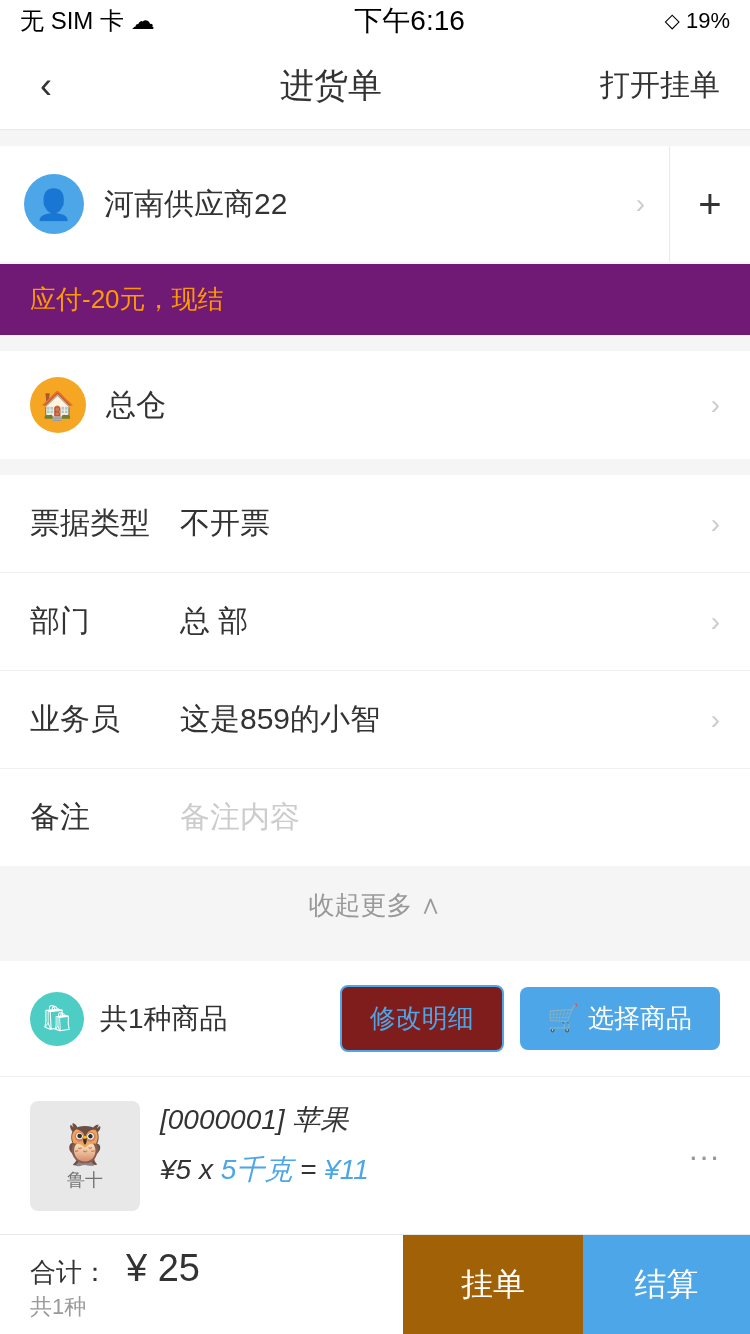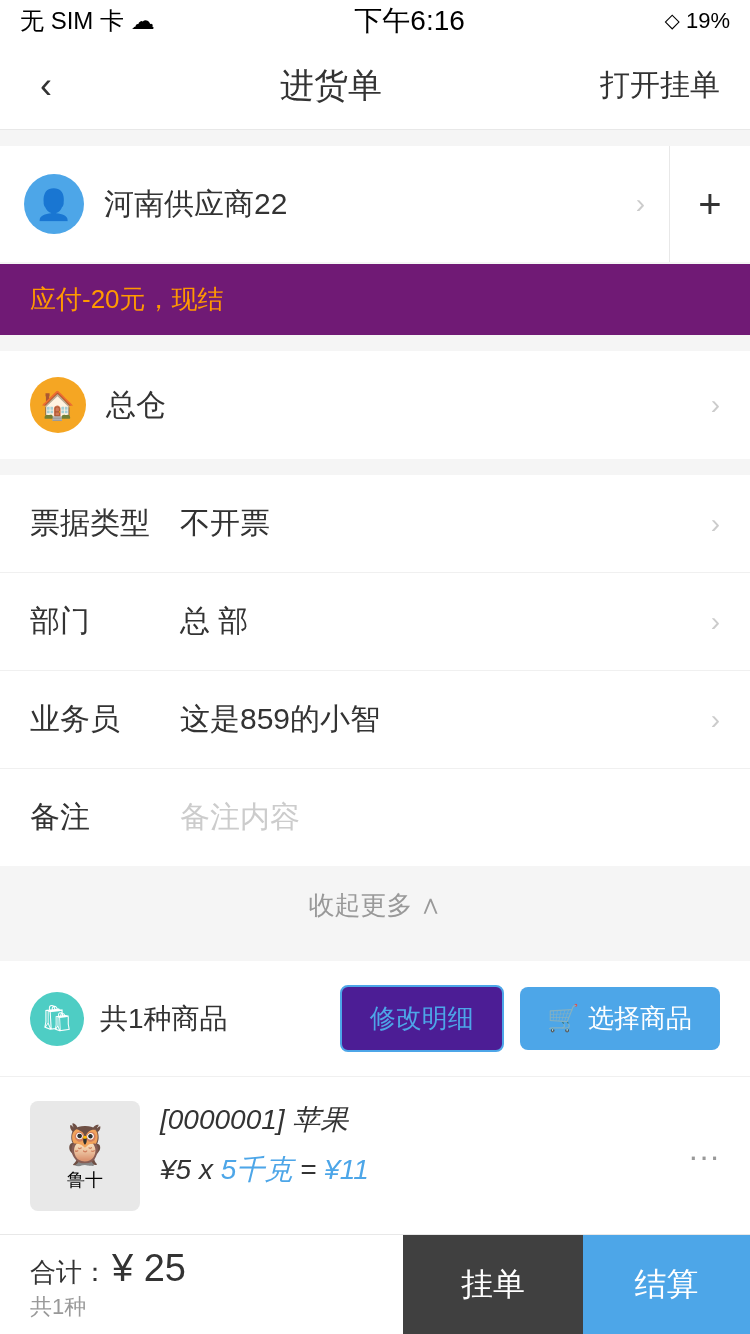--- a/index.html
+++ b/index.html
@@ -211,21 +211,21 @@
       margin-right: 16px;
       flex-shrink: 0;
     }
     .product-count-text {
       flex: 1;
       font-size: 28px;
       color: #333;
     }
     .btn-outline {
       border: 2px solid #4da6e8;
-      background: #4c1d95;
+      background: #7f1d1d;
       color: #4da6e8;
       border-radius: 8px;
       padding: 14px 28px;
       font-size: 26px;
       cursor: pointer;
       margin-right: 16px;
     }
     .btn-primary {
       background: #4da6e8;
       color: #fff;
@@ -301,38 +301,38 @@
     .bottom-total {
       flex: 1;
       display: flex;
       flex-direction: column;
       justify-content: center;
       padding: 0 30px;
     }
     .bottom-total-row {
       display: flex;
       align-items: baseline;
-      gap: 4px;
+      gap: 18px;
     }
     .bottom-total-label {
       font-size: 26px;
       color: #333;
     }
     .bottom-total-amount {
       font-size: 38px;
       color: #333;
       font-weight: 500;
     }
     .bottom-total-sub {
       font-size: 22px;
       color: #999;
       margin-top: 2px;
     }
     .btn-hang {
-      background: #404040;
+      background: #a16207;
       color: #fff;
       border: none;
       width: 180px;
       font-size: 32px;
       cursor: pointer;
       display: flex;
       align-items: center;
       justify-content: center;
       text-align: center;
     }
@@ -429,21 +429,21 @@
     <button class="btn-outline">修改明细</button>
     <button class="btn-primary">
       <span>🛒</span>
       <span>选择商品</span>
     </button>
   </div>
 
   <div class="product-item">
     <div class="product-thumb">
       <span class="product-thumb-owl">🦉</span>
-      <span style="font-size:18px;color:#000000;">鲁十</span>
+      <span style="font-size:18px;color:#737373;">鲁十</span>
     </div>
     <div class="product-info">
       <div class="product-name">
         <span>[0000001]</span>
         <span>苹果</span>
       </div>
       <div class="product-price">
         <span>¥5</span>
         <span> x </span>
         <span class="product-price-highlight">5千克</span>

